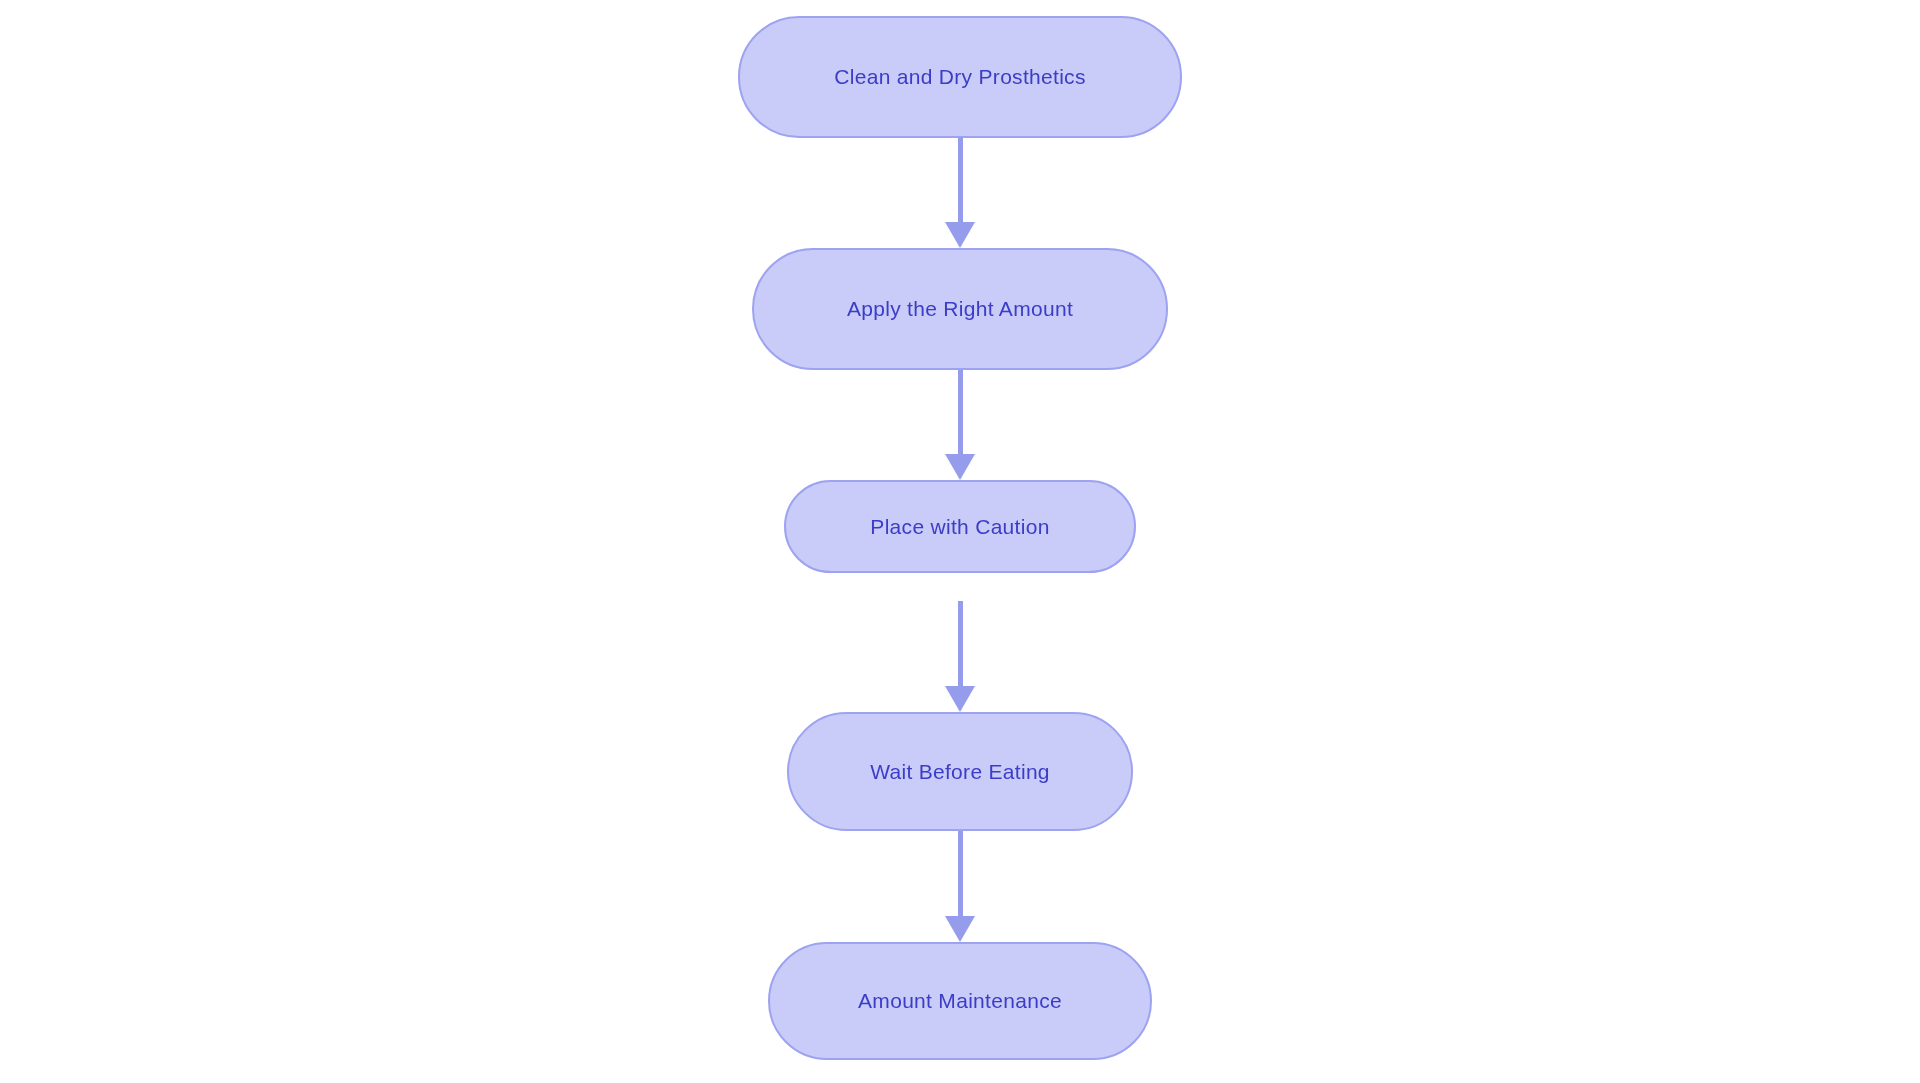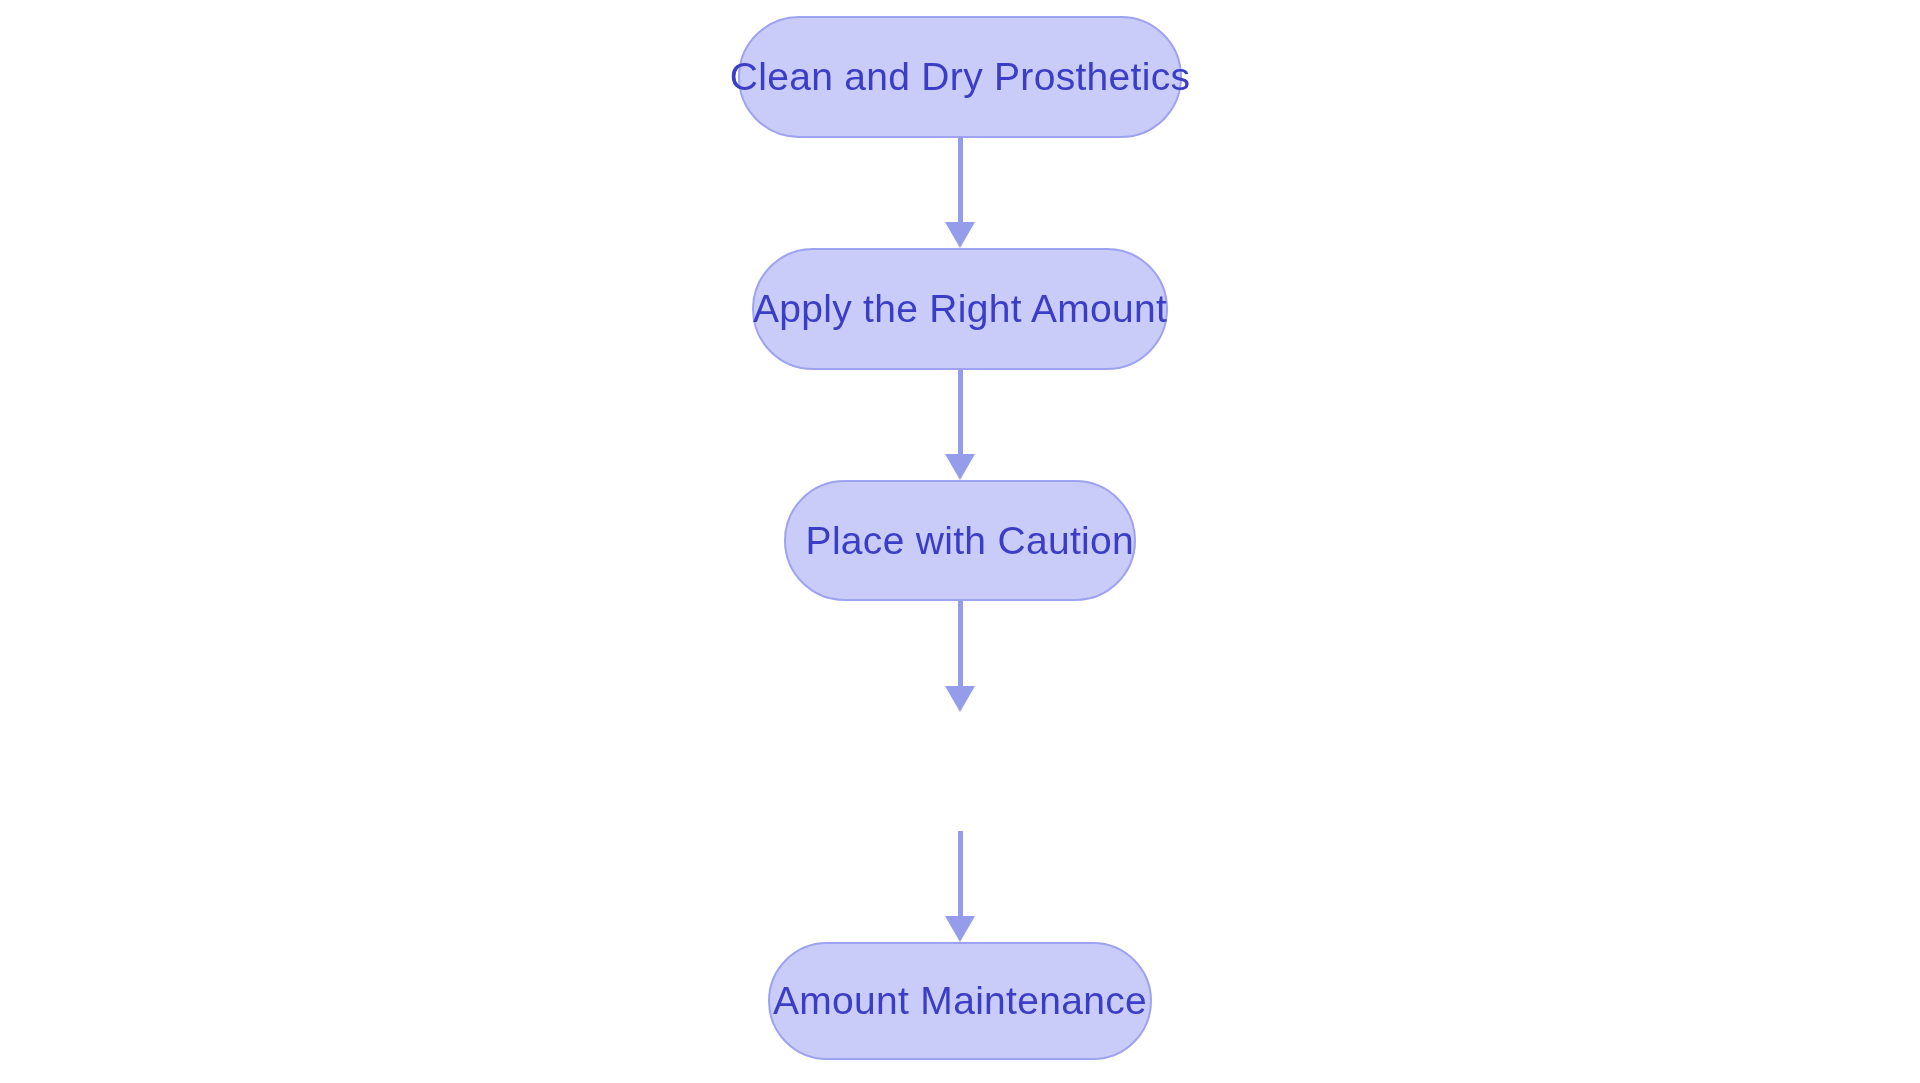--- a/index.html
+++ b/index.html
@@ -18,27 +18,27 @@
   .flow-node {
     position: absolute;
     box-sizing: border-box;
     display: flex;
     align-items: center;
     justify-content: center;
     background: var(--node-fill, #c9cbf8);
     border: 2px solid var(--node-border, #9da3f0);
     border-radius: 61px;
     color: var(--node-text, #3b3dc7);
-    font-size: 39px;
+    font-size: 21px;
     letter-spacing: 0.3px;
     white-space: nowrap;
   }
   .n1 { left: 738px; top: 16px;  width: 444px; height: 122px; }
   .n2 { left: 752px; top: 248px; width: 416px; height: 122px; justify-content: center; }
-  .n3 { left: 784px; top: 480px; width: 352px; height: 121px; justify-content: flex-end; }
+  .n3 { left: 784px; top: 480px; width: 352px; height: 93px; }
   .n4 { left: 787px; top: 712px; width: 346px; height: 119px; }
   .n5 { left: 768px; top: 942px; width: 384px; height: 118px; }
 
   .arrow {
     position: absolute;
     left: 944px;   
     width: 32px;
   }
   .a1 { top: 137px; height: 111px; }
   .a2 { top: 370px; height: 110px; }
@@ -88,20 +88,23 @@
 
   <div class="flow-node n3">
     <span>Place with Caution</span>
   </div>
 
   <div class="arrow a3">
     <div class="stem"></div>
     <div class="head"></div>
   </div>
 
+  <div class="flow-node n4">
+    <span>Wait Before Eating</span>
+  </div>
 
   <div class="arrow a4">
     <div class="stem"></div>
     <div class="head"></div>
   </div>
 
   <div class="flow-node n5">
     <span>Amount Maintenance</span>
   </div>
 

